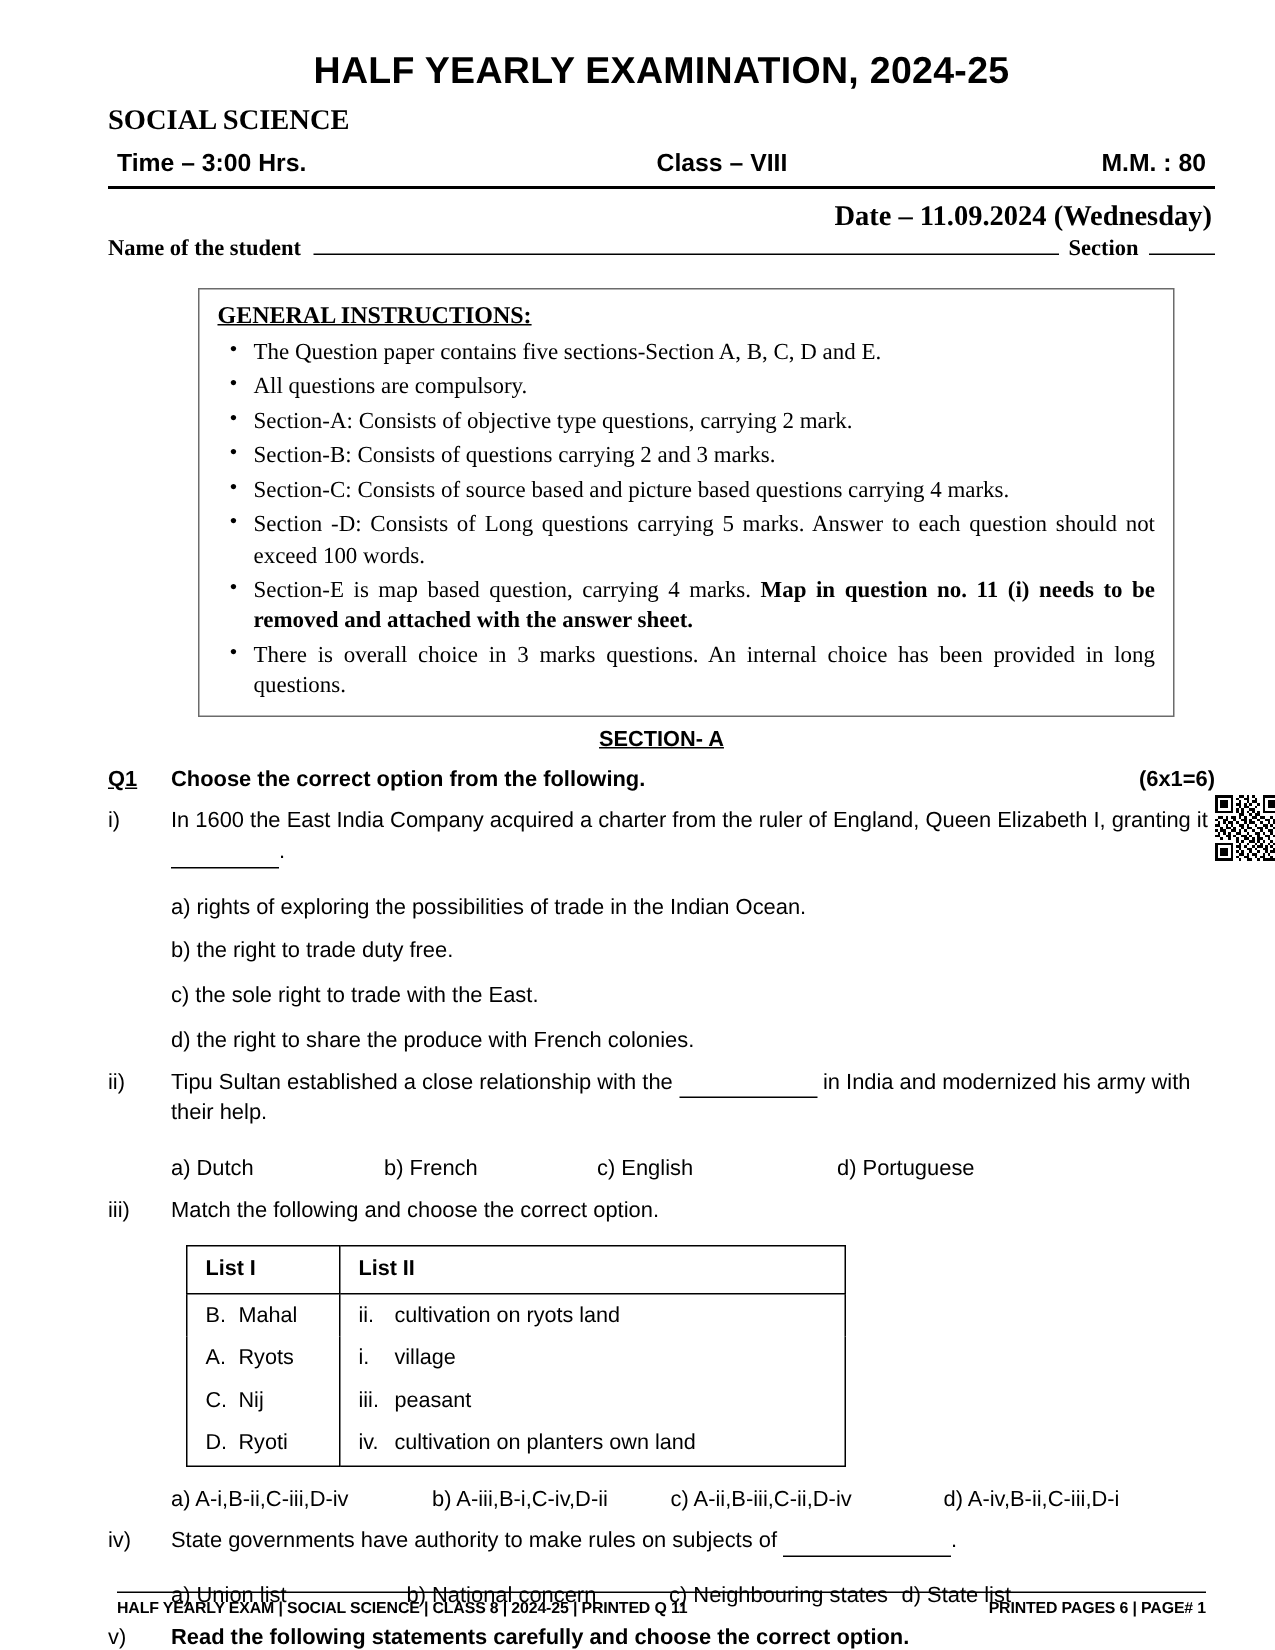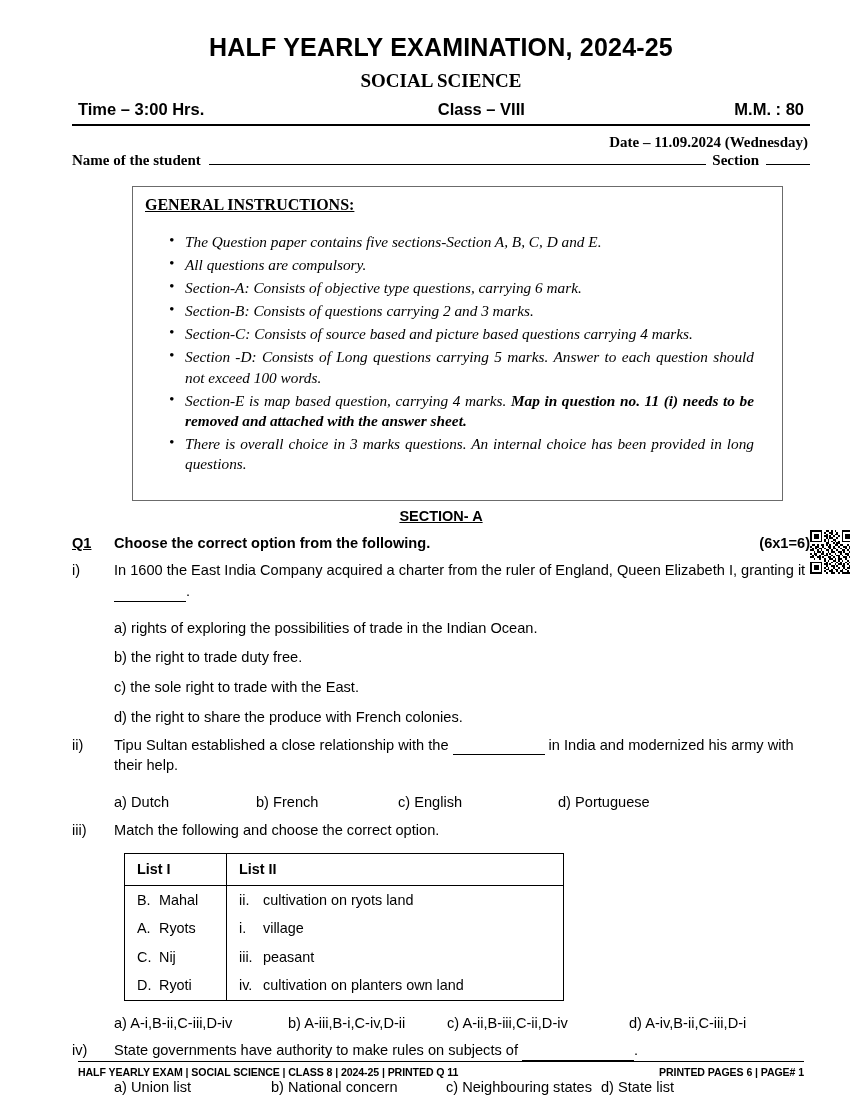--- a/index.html
+++ b/index.html
@@ -29,21 +29,21 @@
   .exam-title {
     text-align: center;
     font-family: "Liberation Sans", sans-serif;
     font-weight: bold;
     font-size: 25px;
     letter-spacing: 0.2px;
     margin: 34px 0 0 0;
     line-height: 1.1;
   }
   .subject-title {
-    text-align: center;
+    text-align: left;
     font-family: "Liberation Serif", serif;
     font-weight: bold;
     font-size: 19px;
     margin: 9px 0 0 0;
     line-height: 1.1;
   }
   .meta-row {
     display: flex;
     justify-content: space-between;
     align-items: flex-start;
@@ -56,21 +56,21 @@
   .meta-row .meta-center { margin-left: 24px; }
   .rule-thick {
     border: none;
     border-top: 2.5px solid #000;
     margin: 5px 0 0 0;
   }
   .date-row {
     text-align: right;
     font-family: "Liberation Serif", serif;
     font-weight: bold;
-    font-size: 15px;
+    font-size: 19px;
     margin-top: 8px;
     padding-right: 2px;
   }
   .name-row {
     display: flex;
     align-items: baseline;
     font-family: "Liberation Serif", serif;
     font-weight: bold;
     font-size: 15px;
   }
@@ -97,24 +97,23 @@
     font-size: 15.3px;
     line-height: 1.32;
   }
   .instructions-title {
     font-weight: bold;
     text-decoration: underline;
     font-size: 16px;
     margin-bottom: 2px;
   }
   .instructions-box ul {
-    margin: 16px;
+    margin: 0;
     padding-left: 24px;
     list-style: none;
-    font-style: italic;
   }
   .instructions-box li {
     position: relative;
     margin-top: 3px;
     text-align: justify;
   }
   .instructions-box li::before {
     content: "\2022";
     position: absolute;
     left: -16px;
@@ -284,21 +283,21 @@
     <span class="fill-long"></span>
     <span>Section</span>
     <span class="fill-short"></span>
   </div>
 
   <div class="instructions-box">
     <div class="instructions-title">GENERAL INSTRUCTIONS:</div>
     <ul>
       <li><span>The Question paper contains five sections-Section A, B, C, D and E.</span></li>
       <li><span>All questions are compulsory.</span></li>
-      <li><span>Section-A: Consists of objective type questions, carrying 6 mark.</span></li>
+      <li><span>Section-A: Consists of objective type questions, carrying 2 mark.</span></li>
       <li><span>Section-B: Consists of questions carrying 2 and 3 marks.</span></li>
       <li><span> Section-C: Consists of source based and picture based questions carrying 4 marks.</span></li>
       <li><span>Section -D: Consists of Long questions carrying 5 marks. Answer to each question should not exceed 100 words.</span></li>
       <li><span>Section-E is map based question, carrying 4 marks. </span><b>Map in question no. 11 (i) needs to be removed and attached with the answer sheet.</b></li>
       <li><span>There is overall choice in 3 marks questions. An internal choice has been provided in long questions.</span></li>
     </ul>
   </div>
 
   <div class="section-heading">SECTION- A</div>
 

